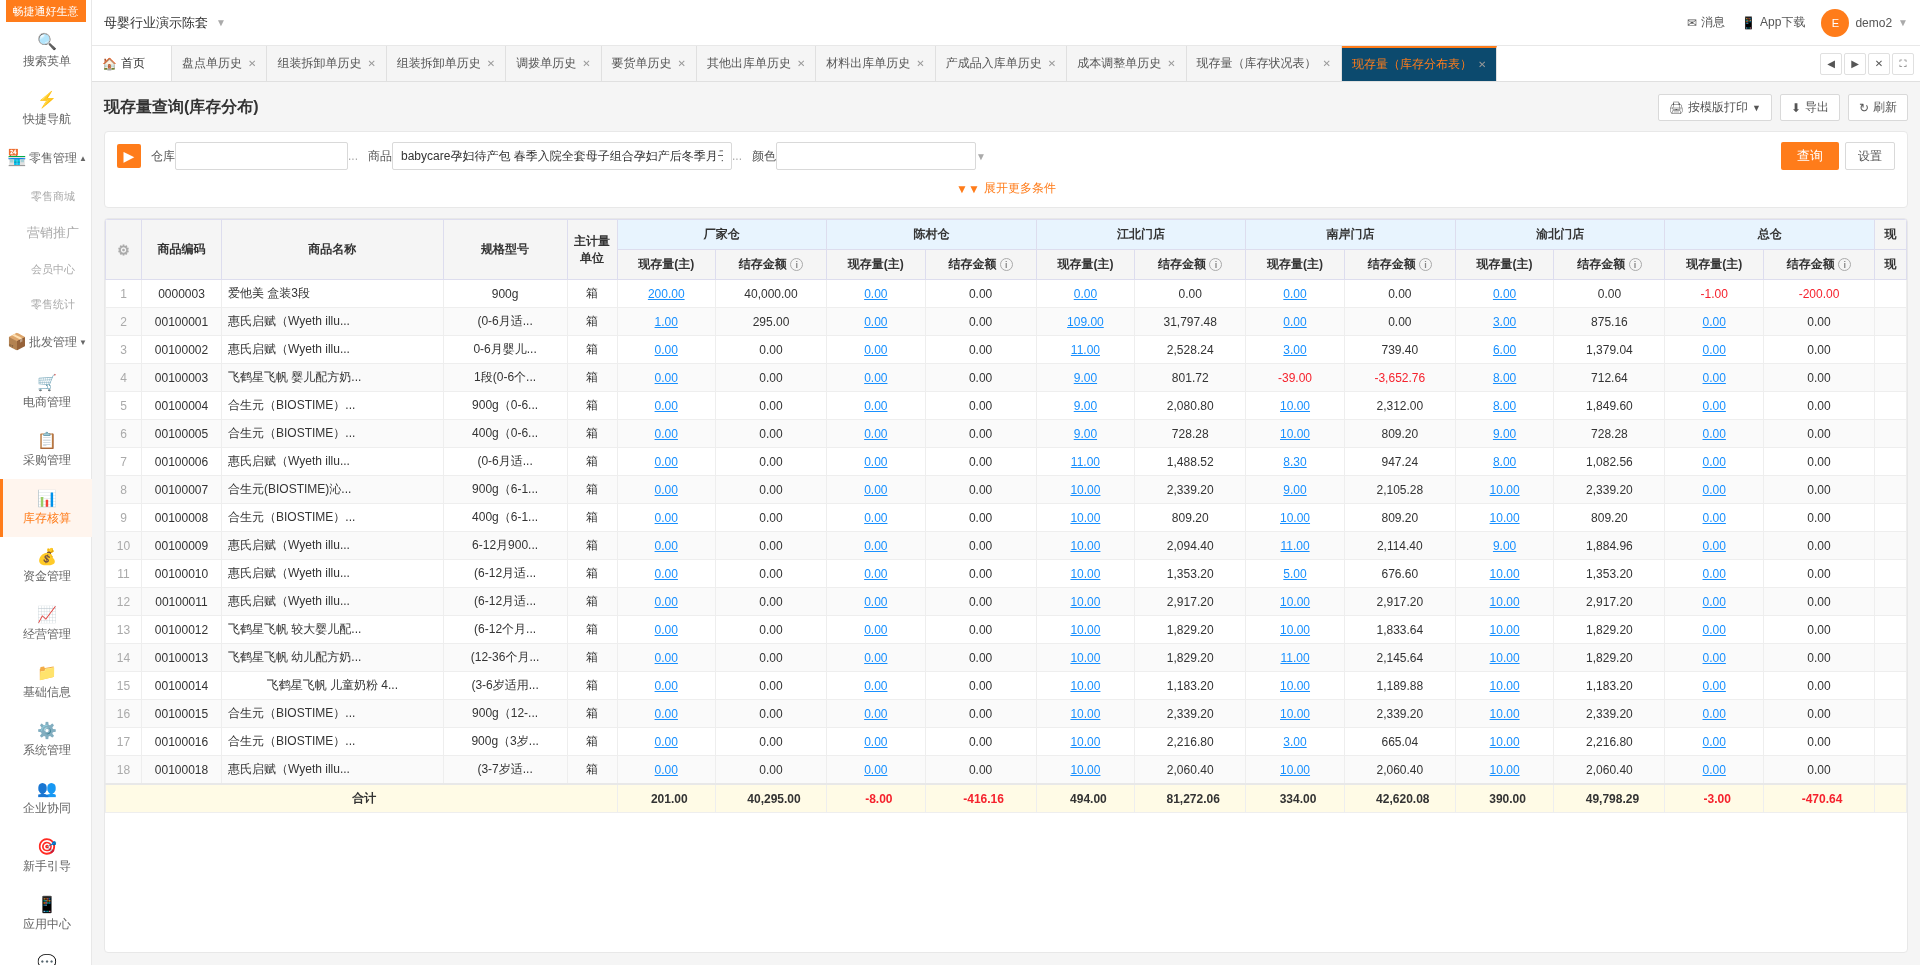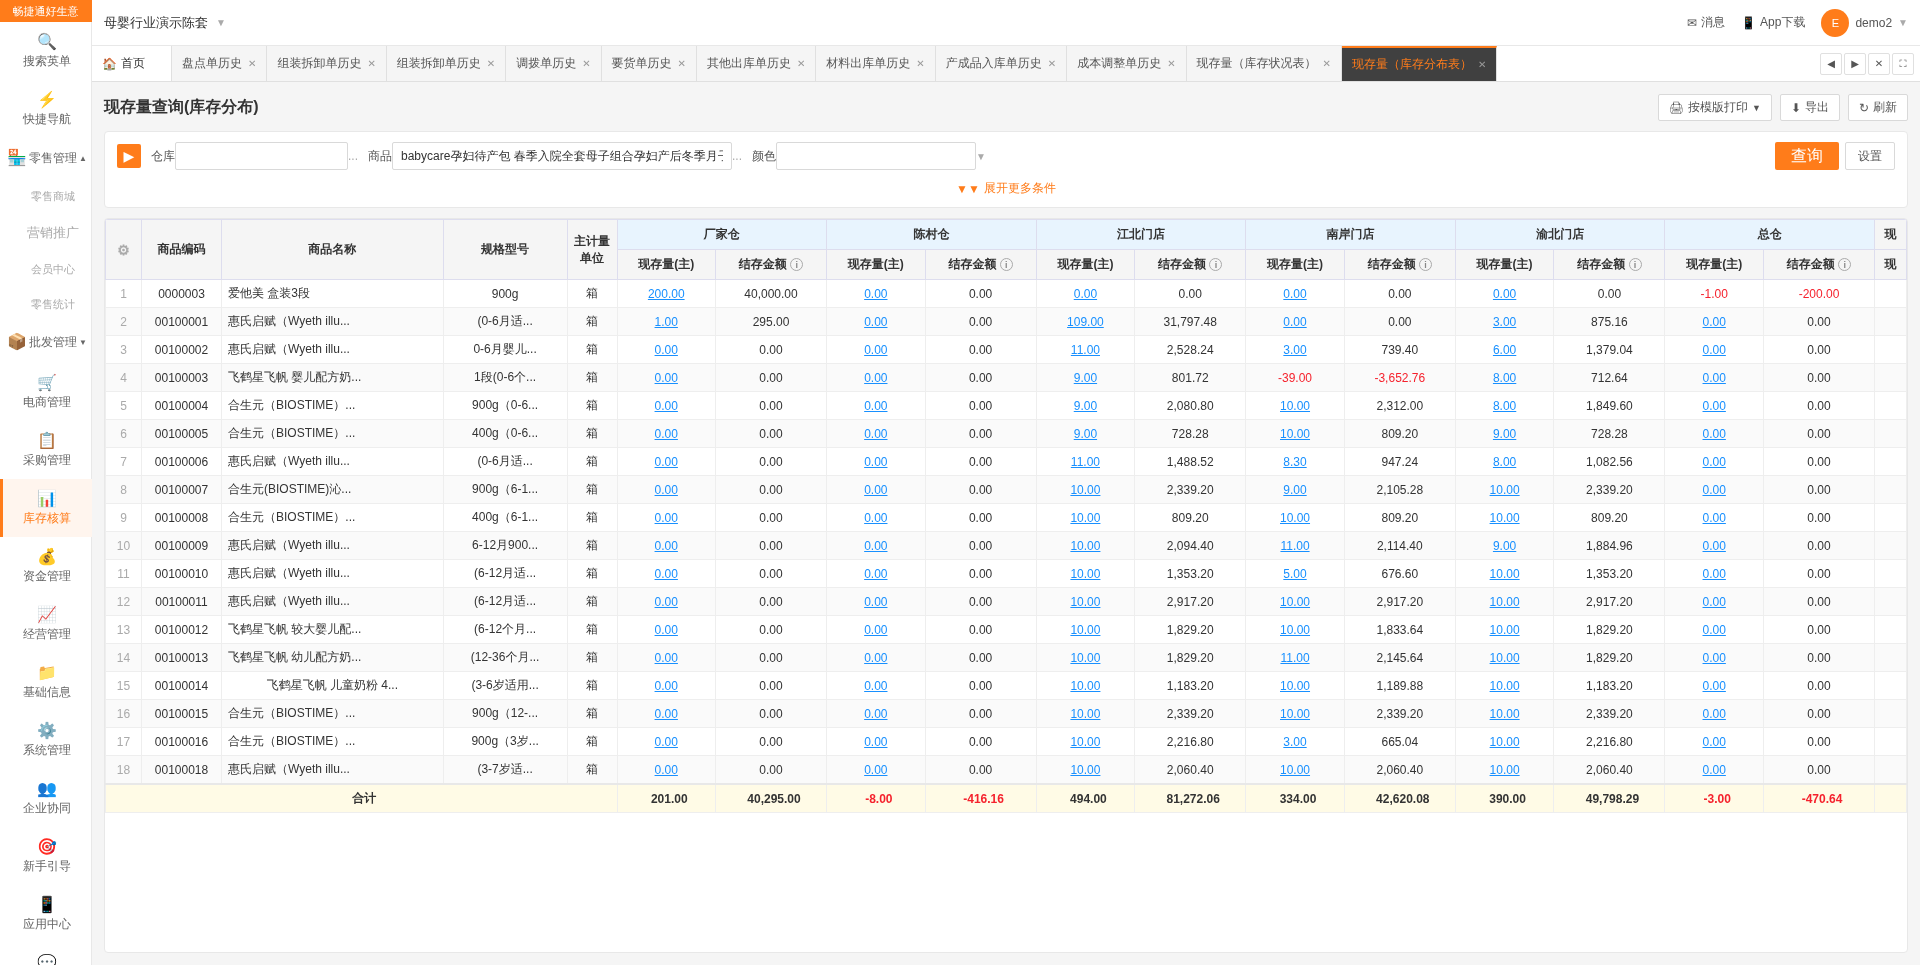--- a/index.html
+++ b/index.html
@@ -1,38 +1,38 @@
 <!DOCTYPE html>
 <html><head>
   <meta charset="utf-8">
   <style>
     * { box-sizing: border-box; margin: 0; padding: 0; }
     body { font-family: 'Microsoft YaHei', Arial, sans-serif; font-size: 12px; background: #f5f5f5; color: #333; overflow: hidden; }
 
     
     .app-container { display: flex; height: 965px; width: 1920px; }
     .sidebar { width: 92px; background: #fff; border-right: 1px solid #e8e8e8; display: flex; flex-direction: column; align-items: center; padding-top: 0; }
-    .sidebar-logo { width: 92px; height: 56px; background: #ff7c1a; display: flex; align-items: center; justify-content: center; color: white; font-size: 11px; text-align: center; line-height: 1.3; padding: 4px; }
+    .sidebar-logo { width: 80px; height: 56px; background: #ff7c1a; display: flex; align-items: center; justify-content: center; color: white; font-size: 11px; text-align: center; line-height: 1.3; padding: 4px; }
     .sidebar-item { width: 92px; padding: 10px 4px; text-align: center; cursor: pointer; color: #666; font-size: 12px; border-left: 3px solid transparent; }
     .sidebar-item.active { background: #fff5ee; color: #ff7c1a; border-left-color: #ff7c1a; }
     .sidebar-item .icon { font-size: 16px; display: block; margin-bottom: 2px; }
 
     .main-area { flex: 1; display: flex; flex-direction: column; overflow: hidden; }
 
     
     .topbar { height: 46px; background: #fff; border-bottom: 1px solid #e8e8e8; display: flex; align-items: center; justify-content: space-between; padding: 0 12px; }
     .topbar-left { display: flex; align-items: center; gap: 8px; }
     .topbar-right { display: flex; align-items: center; gap: 16px; font-size: 12px; color: #555; }
     .topbar-right .icon-btn { display: flex; align-items: center; gap: 4px; cursor: pointer; color: #555; }
     .avatar { width: 28px; height: 28px; border-radius: 50%; background: #ff7c1a; display: flex; align-items: center; justify-content: center; color: white; font-size: 11px; }
 
     
     .tabs-bar { height: 36px; background: #fff; border-bottom: 1px solid #e0e0e0; display: flex; align-items: center; overflow-x: hidden; }
     .tab { display: flex; align-items: center; padding: 0 10px; height: 36px; border-right: 1px solid #e0e0e0; cursor: pointer; white-space: nowrap; font-size: 12px; color: #555; background: #f5f5f5; gap: 4px; min-width: 80px; }
-    .tab.active { background: #404040; color: #ff7c1a; border-top: 2px solid #ff7c1a; }
+    .tab.active { background: #0c4a6e; color: #ff7c1a; border-top: 2px solid #ff7c1a; }
     .tab.home { background: #fff; color: #333; }
     .tab .close-x { font-size: 10px; color: #999; cursor: pointer; margin-left: 2px; }
     .tab-nav-btns { display: flex; align-items: center; margin-left: auto; gap: 2px; padding: 0 6px; }
     .tab-nav-btn { width: 22px; height: 22px; display: flex; align-items: center; justify-content: center; cursor: pointer; border: 1px solid #e0e0e0; border-radius: 2px; font-size: 10px; color: #555; background: #fff; }
 
     
     .page-content { flex: 1; overflow: hidden; display: flex; flex-direction: column; background: #f5f5f5; padding: 12px; gap: 10px; }
 
     
     .page-header { display: flex; align-items: center; justify-content: space-between; }
@@ -44,21 +44,21 @@
     
     .filter-bar { background: #fff; border-radius: 4px; padding: 10px 12px; display: flex; align-items: center; gap: 10px; flex-wrap: wrap; border: 1px solid #e8e8e8; }
     .filter-toggle { width: 24px; height: 24px; background: #ff7c1a; color: white; border: none; cursor: pointer; border-radius: 2px; display: flex; align-items: center; justify-content: center; font-size: 14px; }
     .filter-group { display: flex; align-items: center; gap: 0; }
     .filter-label { color: #555; font-size: 12px; white-space: nowrap; }
     .filter-input { border: 1px solid #d9d9d9; border-radius: 2px; padding: 4px 8px; font-size: 12px; color: #333; min-width: 80px; height: 28px; }
     .filter-input-wide { min-width: 340px; }
     .filter-input-color { min-width: 200px; }
     .filter-ellipsis { color: #aaa; font-size: 12px; }
     .expand-btn { display: flex; align-items: center; gap: 4px; color: #ff7c1a; cursor: pointer; font-size: 12px; margin: 0 auto; }
-    .search-btn { background: #ff7c1a; color: white; border: none; padding: 4px 16px; border-radius: 2px; cursor: pointer; font-size: 16px; height: 28px; }
+    .search-btn { background: #ff7c1a; color: white; border: none; padding: 4px 16px; border-radius: 2px; cursor: pointer; font-size: 13px; height: 28px; }
     .setting-btn { background: #fff; border: 1px solid #d9d9d9; color: #555; padding: 4px 12px; border-radius: 2px; cursor: pointer; font-size: 12px; height: 28px; }
 
     
     .table-container { background: #fff; border-radius: 4px; border: 1px solid #e8e8e8; flex: 1; overflow: auto; }
     table { width: 100%; border-collapse: collapse; font-size: 12px; }
     thead { position: sticky; top: 0; z-index: 10; }
     .th-group { background: #f0f7ff; }
     .th-group th { background: #e8f4fe; color: #333; font-weight: bold; text-align: center; padding: 6px 4px; border: 1px solid #dde; }
     .th-main { background: #f5f5f5; }
     .th-main th { background: #f5f5f5; color: #333; font-weight: bold; text-align: center; padding: 6px 4px; border: 1px solid #dde; }

